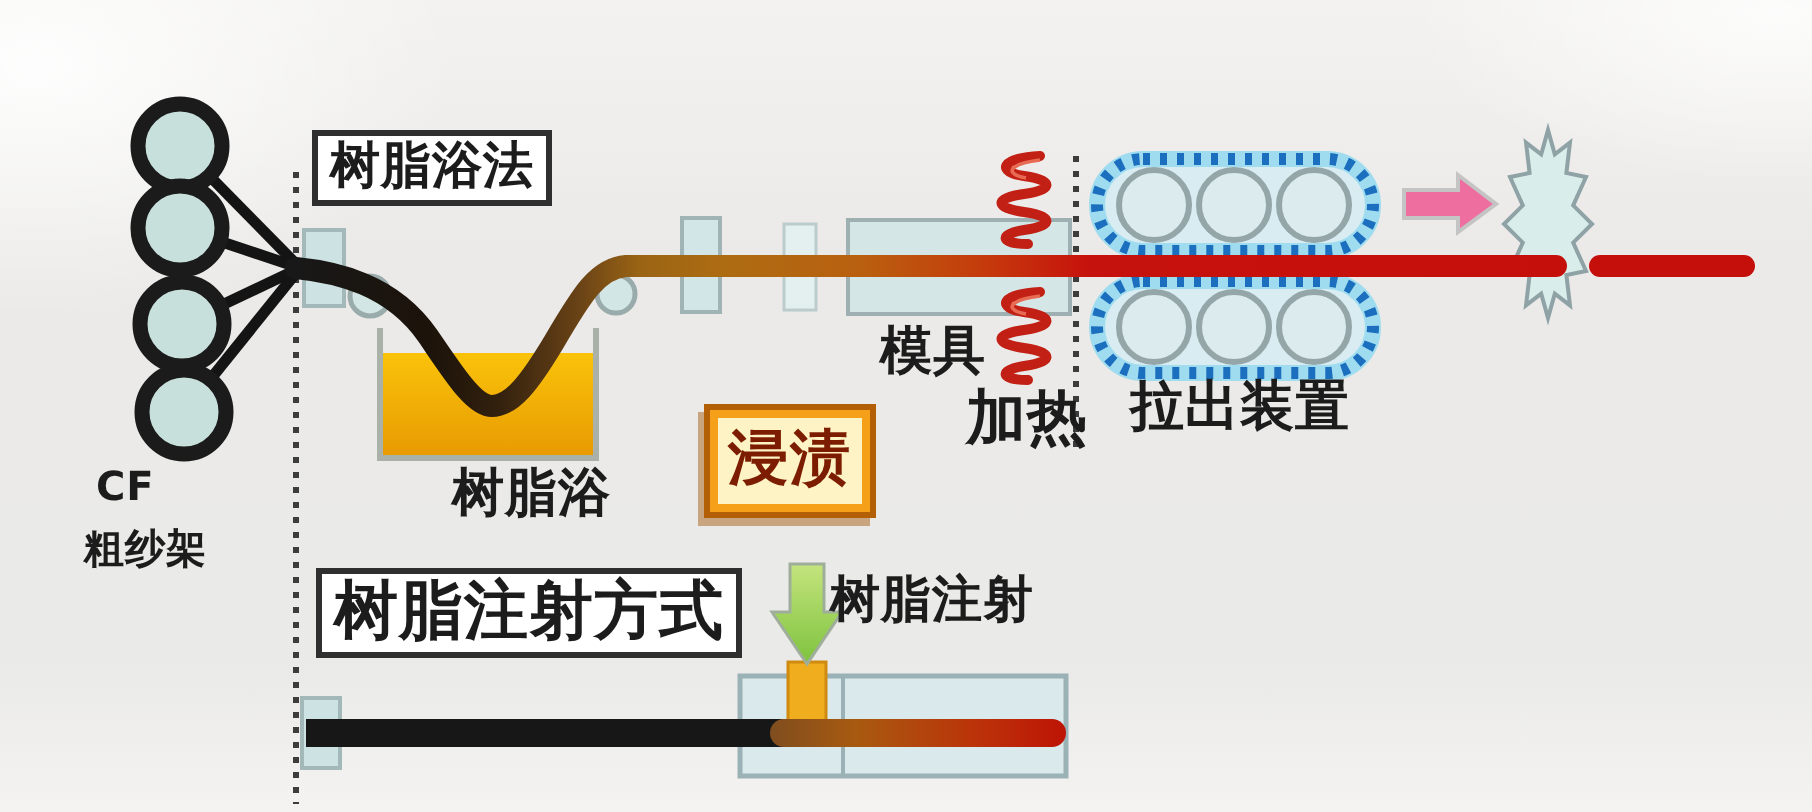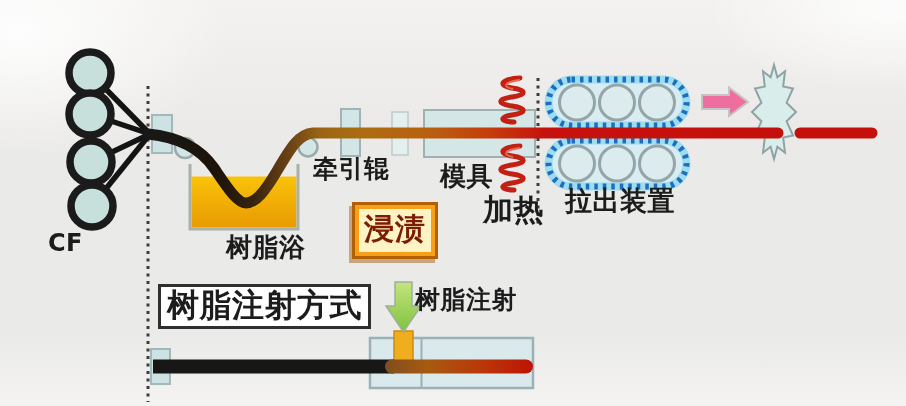--- a/index.html
+++ b/index.html
@@ -116,37 +116,38 @@
     <path d="M148,134 C168,136 196,142 214,168 C227,187 237,203 246,203 C256,203 265,191 277,171 C291,147 299,134 313,133 L778,133" fill="none" stroke="url(#strandGrad)" stroke-width="11" stroke-linecap="round"></path>
 
     <circle cx="90" cy="73" r="21" fill="#c7e0dc" stroke="#1b1b1b" stroke-width="7.5"></circle>
     <circle cx="90" cy="114" r="21" fill="#c7e0dc" stroke="#1b1b1b" stroke-width="7.5"></circle>
     <circle cx="91" cy="162" r="21" fill="#c7e0dc" stroke="#1b1b1b" stroke-width="7.5"></circle>
     <circle cx="92" cy="206" r="21" fill="#c7e0dc" stroke="#1b1b1b" stroke-width="7.5"></circle>
 
     <line x1="800" y1="133" x2="872" y2="133" stroke="#c50f0b" stroke-width="11" stroke-linecap="round"></line>
   </svg>
 
-  <div class="lbl" style="left:42px;top:228px;font-size:24px;line-height:31px;">
+  <div class="lbl" style="left:42px;top:228px;font-size:20px;line-height:31px;">
     <span style="display:block;padding-left:6px;">CF</span>
+    <span style="display:block;">粗纱架</span>
   </div>
 
+  <div class="lbl boxed" style="left:156px;top:65px;font-size:25px;">树脂浴法</div>
 
   <div class="lbl" style="left:186px;top:233px;font-size:26px;margin-left:40px;">树脂浴</div>
 
-  <div class="lbl" style="left:313px;top:155px;font-size:25px;">牵引辊</div>
 
   <div class="badge" style="left:322px;top:202px;margin-left:30px;">
     <span class="inner">浸渍</span>
   </div>
 
   <div class="lbl" style="left:440px;top:162px;font-size:26px;">模具</div>
 
   <div class="lbl" style="left:483px;top:193px;font-size:30px;">加热</div>
 
-  <div class="lbl" style="left:565px;top:189px;font-size:27px;font-family:Liberation Mono, monospace;">拉出装置</div>
+  <div class="lbl" style="left:565px;top:189px;font-size:27px;">拉出装置</div>
 
 
   <div class="lbl boxed" style="left:158px;top:284px;font-size:32px;">树脂注射方式</div>
 
   <div class="lbl" style="left:415px;top:286px;font-size:25px;">树脂注射</div>
 
 </div>
 
 </body></html>

